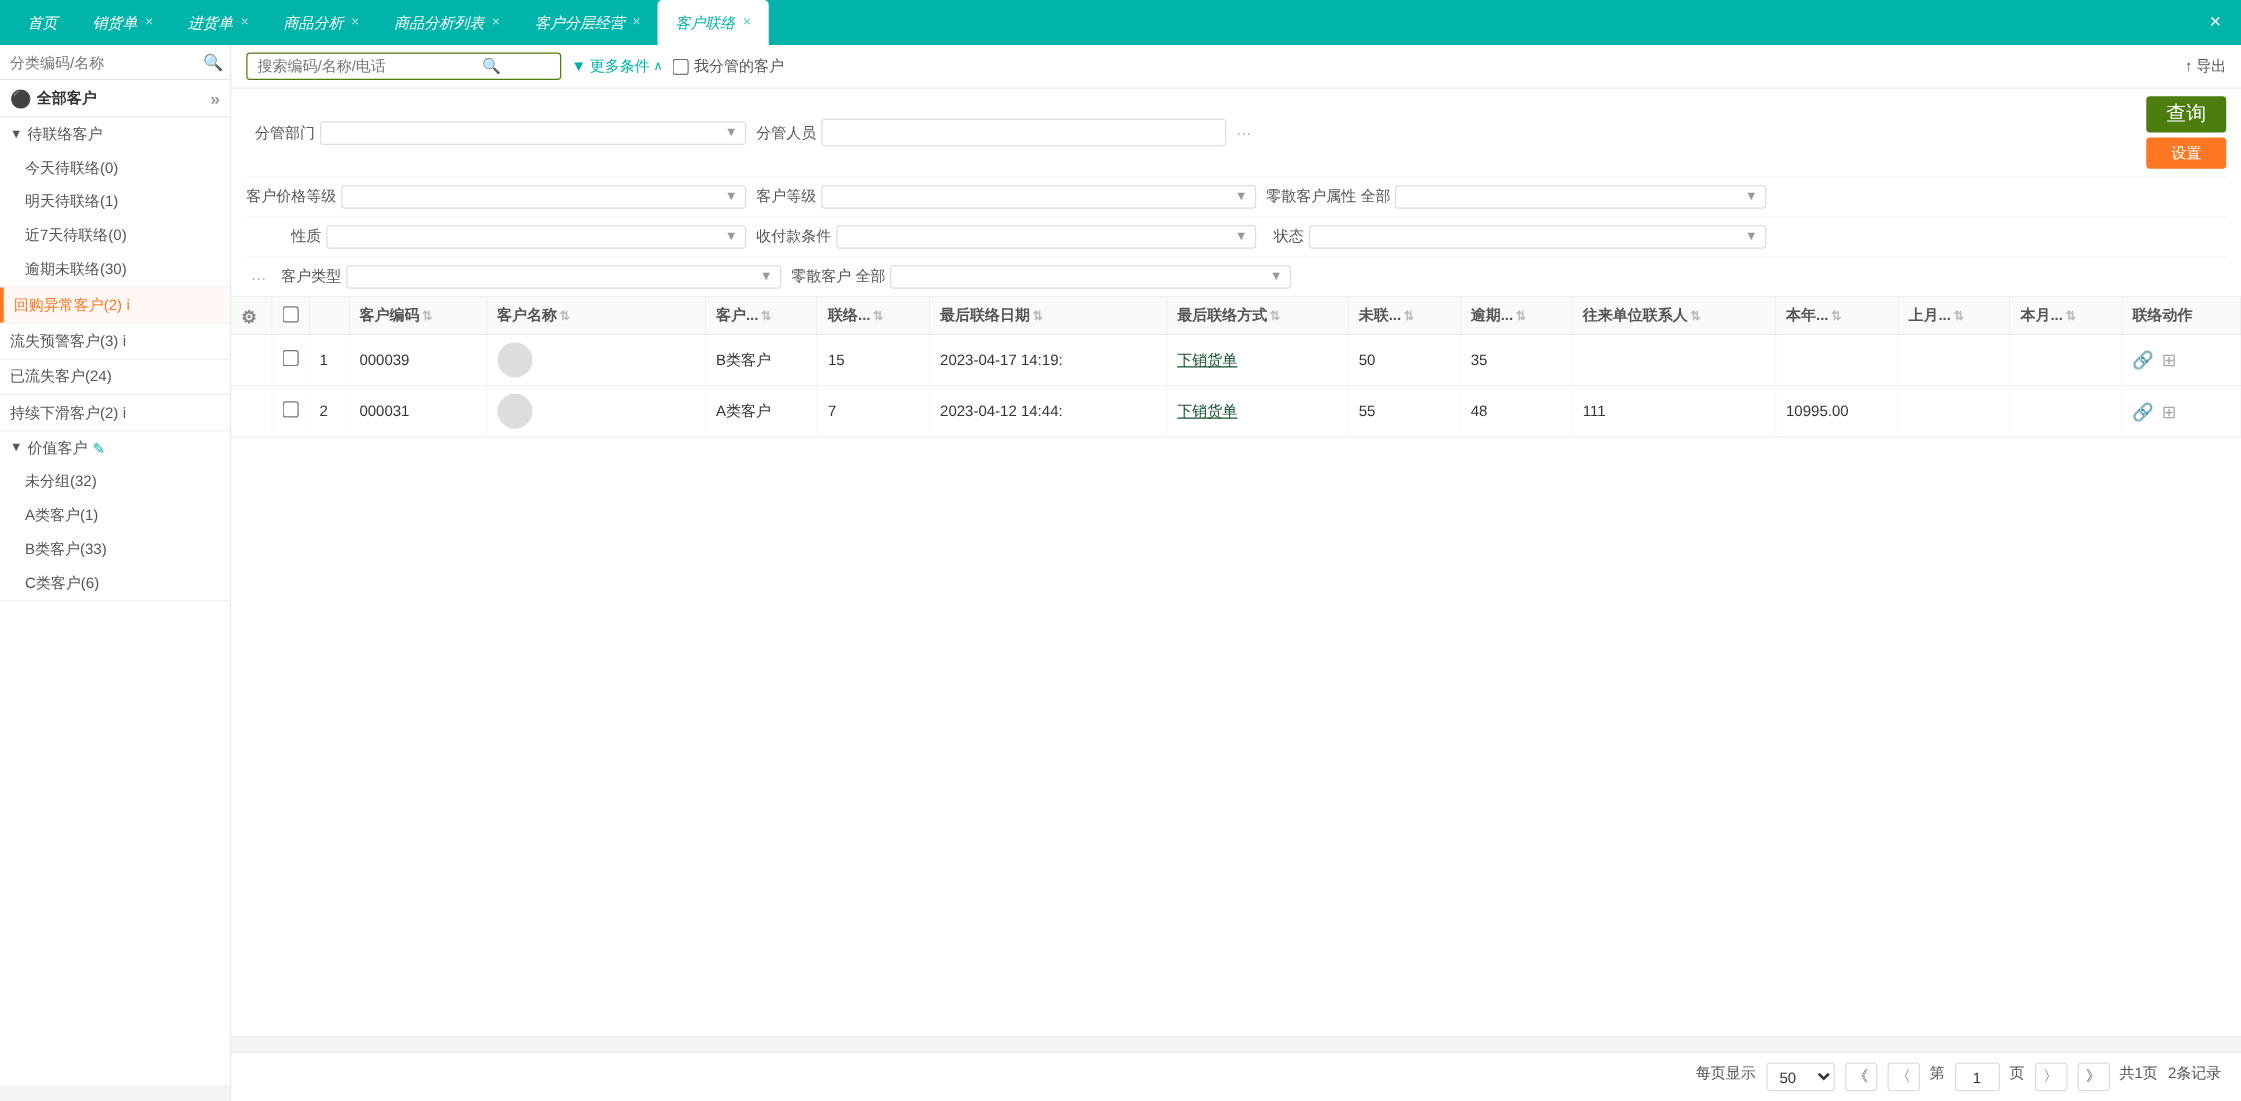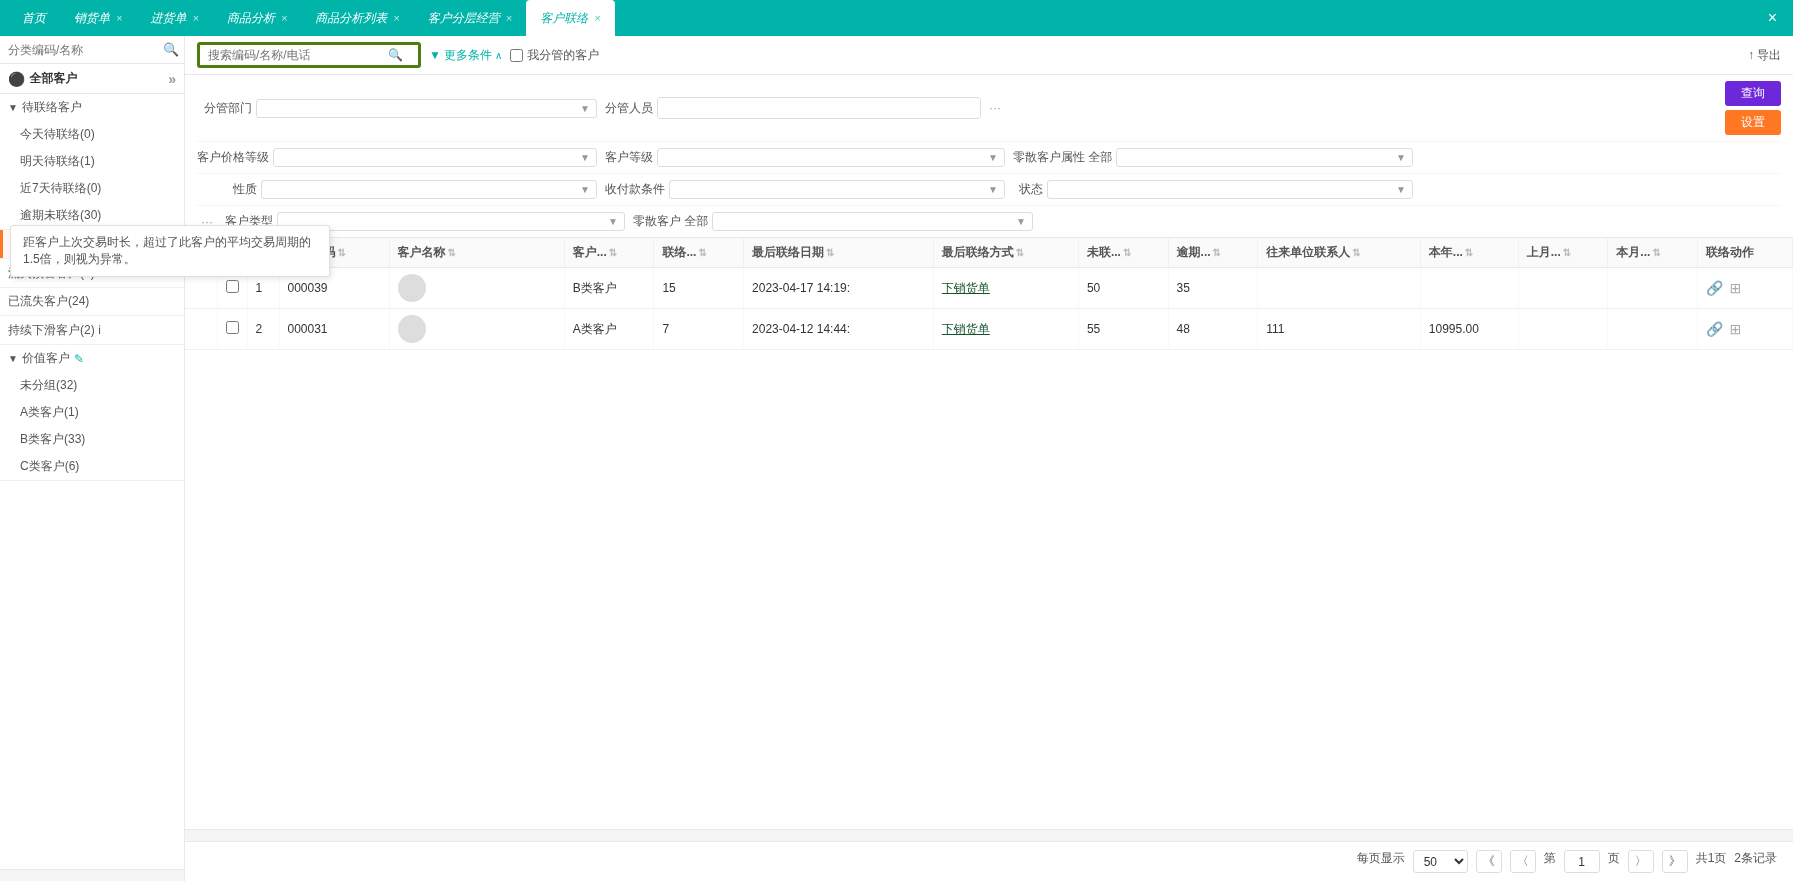--- a/index.html
+++ b/index.html
@@ -99,22 +99,22 @@
     
     .filter-bar {
       background: white;
       border-bottom: 1px solid #e8e8e8;
       padding: 6px 12px;
       display: flex; align-items: center; gap: 8px;
       flex-wrap: wrap;
     }
     .search-input-box {
       display: flex; align-items: center;
-      border: 3px solid #4d7c0f; border-radius: 3px;
-      padding: 3px 8px; width: 224px; background: white;
+      border: 1px solid #4d7c0f; border-radius: 3px;
+      padding: 3px 8px; width: 252px; background: white;
     }
     .search-input-box input {
       border: none; outline: none; font-size: 12px; width: 180px; color: #666;
     }
     .filter-more {
       display: flex; align-items: center; gap: 3px;
       color: #00b4aa; cursor: pointer; font-size: 12px;
     }
     .my-customer-check {
       display: flex; align-items: center; gap: 4px; color: #555; cursor: pointer;
@@ -150,22 +150,22 @@
     .filter-input {
       flex: 1; border: 1px solid #ddd; border-radius: 3px;
       padding: 3px 6px; color: #666; outline: none;
     }
     .filter-dots { color: #999; cursor: pointer; padding: 0 4px; }
 
     .action-btns {
       display: flex; flex-direction: column; gap: 4px; margin-left: auto;
     }
     .btn-query {
-      background: #6d28d9; color: white; border: none; border-radius: 3px;
-      padding: 4px 16px; cursor: pointer; font-size: 12px;
+      background: #4d7c0f; color: white; border: none; border-radius: 3px;
+      padding: 4px 16px; cursor: pointer; font-size: 16px;
     }
     .btn-settings {
       background: #ff7722; color: white; border: none; border-radius: 3px;
       padding: 4px 12px; cursor: pointer; font-size: 12px;
     }
 
     
     .table-container {
       flex: 1; overflow: auto; background: white; margin: 0;
     }
@@ -345,23 +345,20 @@
         </div>
         <div class="sidebar-item">
           <span>B类客户(33)</span>
         </div>
         <div class="sidebar-item">
           <span>C类客户(6)</span>
         </div>
       </div>
     </div>
 
-    <div class="tooltip-box">
-      <span>距客户上次交易时长，超过了此客户的平均交易周期的1.5倍，则视为异常。</span>
-    </div>
 
     <div class="left-bottom-scroll">
       <div class="left-bottom-scroll-inner"></div>
     </div>
   </div>
 
   <div class="right-content">
 
     <div class="filter-bar">
       <div class="search-input-box">

